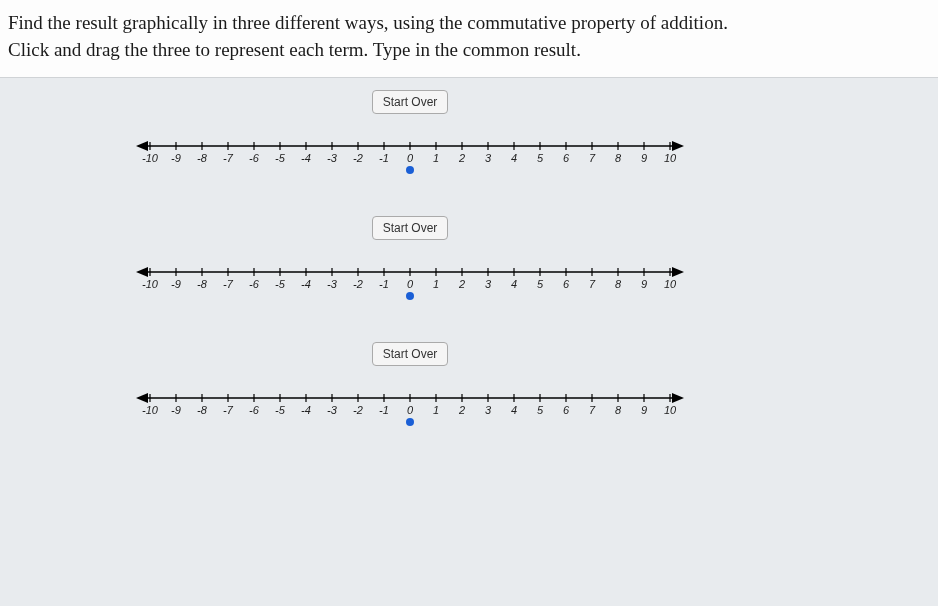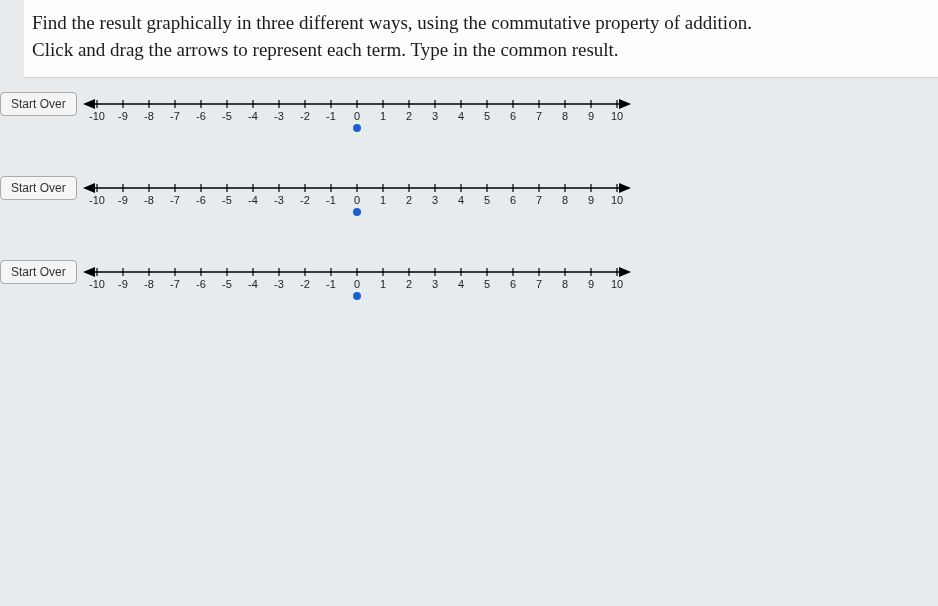--- a/index.html
+++ b/index.html
@@ -15,55 +15,55 @@
       overflow: hidden;
       position: relative;
     }
     .instructions {
       background: #fdfdfd;
       padding: 10px 7px 14px 8px;
       font-size: 19px;
       line-height: 1.4;
       color: #1a1a1a;
       border-bottom: 1px solid #d0d3d6;
-      margin-left: 24px;
     }
     .content {
       padding: 12px 0 0 0;
     }
     .expression {
       text-align: center;
       font-size: 22px;
       font-family: 'Times New Roman', serif;
       margin: 10px 0 18px 0;
       color: #1a1a1a;
       padding-right: 210px;
     }
     .line-block {
       display: flex;
-      flex-direction: row;
+      flex-direction: column;
       align-items: center;
       margin-bottom: 38px;
       padding-right: 118px;
     }
     .start-over {
       background: #f5f5f5;
       border: 1px solid #aaa;
       border-radius: 4px;
       padding: 4px 10px;
       font-size: 12px;
       font-family: Arial, sans-serif;
       color: #333;
       cursor: pointer;
       margin-bottom: 18px;
     }
     .number-line-wrap {
       position: relative;
       width: 560px;
       height: 46px;
+      font-style: italic;
     }
     .nl-svg {
       width: 100%;
       height: 100%;
     }
     .nl-axis {
       stroke: #000;
       stroke-width: 1.4;
     }
     .nl-tick {
@@ -82,21 +82,21 @@
     .nl-point {
       fill: #1a5fd6;
       cursor: grab;
     }
   </style>
 </head>
 <body>
 
 <div class="instructions">
   <span>Find the result graphically in three different ways, using the commutative property of addition.</span><br>
-  <span>Click and drag the arrows to represent each term. Type in the common result.</span>
+  <span>Click and drag the three to represent each term. Type in the common result.</span>
 </div>
 
 <div class="content">
 
   <div class="line-block">
     <button class="start-over">Start Over</button>
     <div class="number-line-wrap">
       <svg class="nl-svg" viewBox="0 0 560 46">
           <line x1="14" y1="14" x2="546" y2="14" class="nl-axis"></line>
           <polygon points="6,14 18,9 18,19" class="nl-arrowhead"></polygon>

